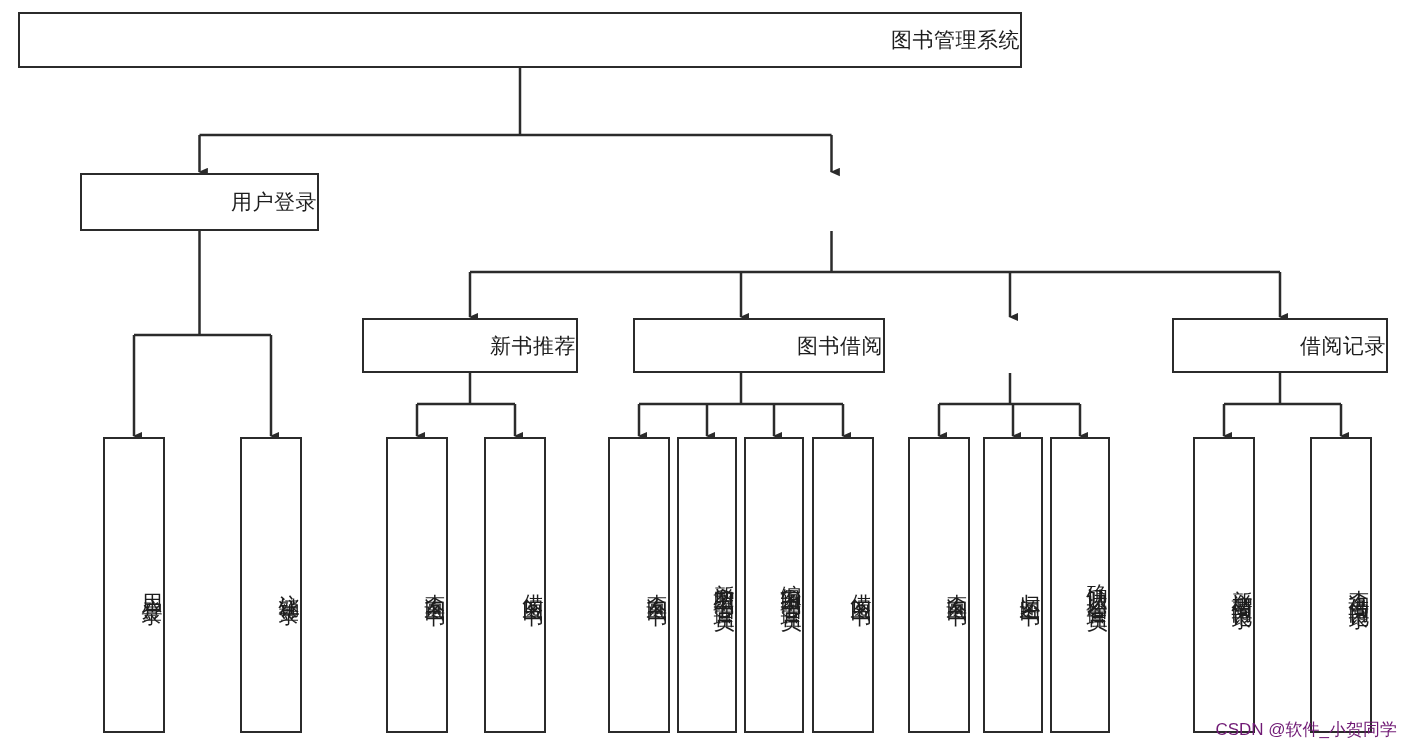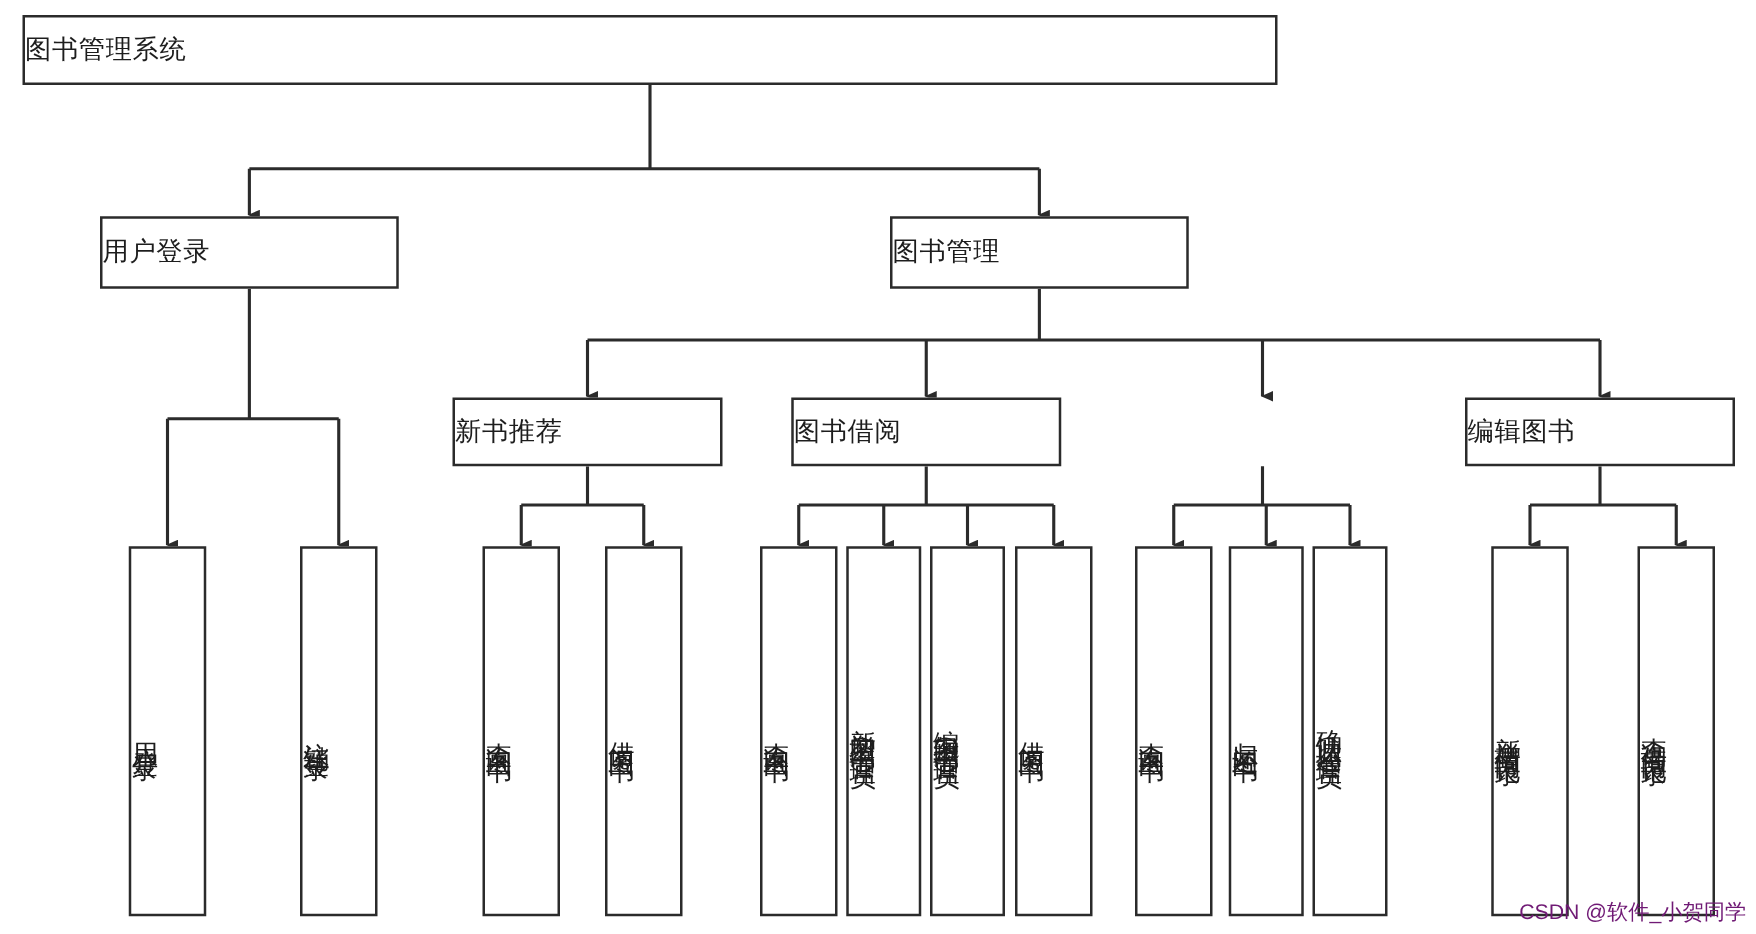--- a/index.html
+++ b/index.html
@@ -28,21 +28,21 @@
     width: 1405px;
     height: 747px;
   }
   .node-box {
     position: absolute;
     box-sizing: border-box;
     background: #ffffff;
     border: 2.5px solid #2b2b2b;
     display: flex;
     align-items: center;
-    justify-content: flex-start;
+    justify-content: flex-end;
     overflow: hidden;
   }
   .node-label-h {
     font-size: 21px;
     color: #1d1d1d;
     line-height: 1.1;
     letter-spacing: 0.5px;
     white-space: nowrap;
   }
   .node-label-v {
@@ -113,32 +113,29 @@
       </g>
   </svg>
 
   <div class="node-box" style="left:18px; top:12px; width:1004px; height:56px;">
     <span class="node-label-h">图书管理系统</span>
   </div>
 
   <div class="node-box" style="left:80px; top:173px; width:239px; height:58px;">
     <span class="node-label-h">用户登录</span>
   </div>
-  <div class="node-box" style="left:712px; top:173px; width:239px; height:58px;">
-    <span class="node-label-h">图书管理</span>
-  </div>
 
   <div class="node-box" style="left:362px; top:318px; width:216px; height:55px;">
     <span class="node-label-h">新书推荐</span>
   </div>
-  <div class="node-box" style="left:633px; top:318px; width:216px; height:55px;">
+  <div class="node-box" style="left:633px; top:318px; width:252px; height:55px;">
     <span class="node-label-h">图书借阅</span>
   </div>
   <div class="node-box" style="left:1172px; top:318px; width:216px; height:55px;">
-    <span class="node-label-h">编辑图书</span>
+    <span class="node-label-h">借阅记录</span>
   </div>
 
   <div class="node-box" style="left:103px; top:437px; width:62px; height:296px;">
     <span class="node-label-v">用户登录</span>
   </div>
   <div class="node-box" style="left:240px; top:437px; width:62px; height:296px;">
     <span class="node-label-v">注销登录</span>
   </div>
 
   <div class="node-box" style="left:386px; top:437px; width:62px; height:296px;">

